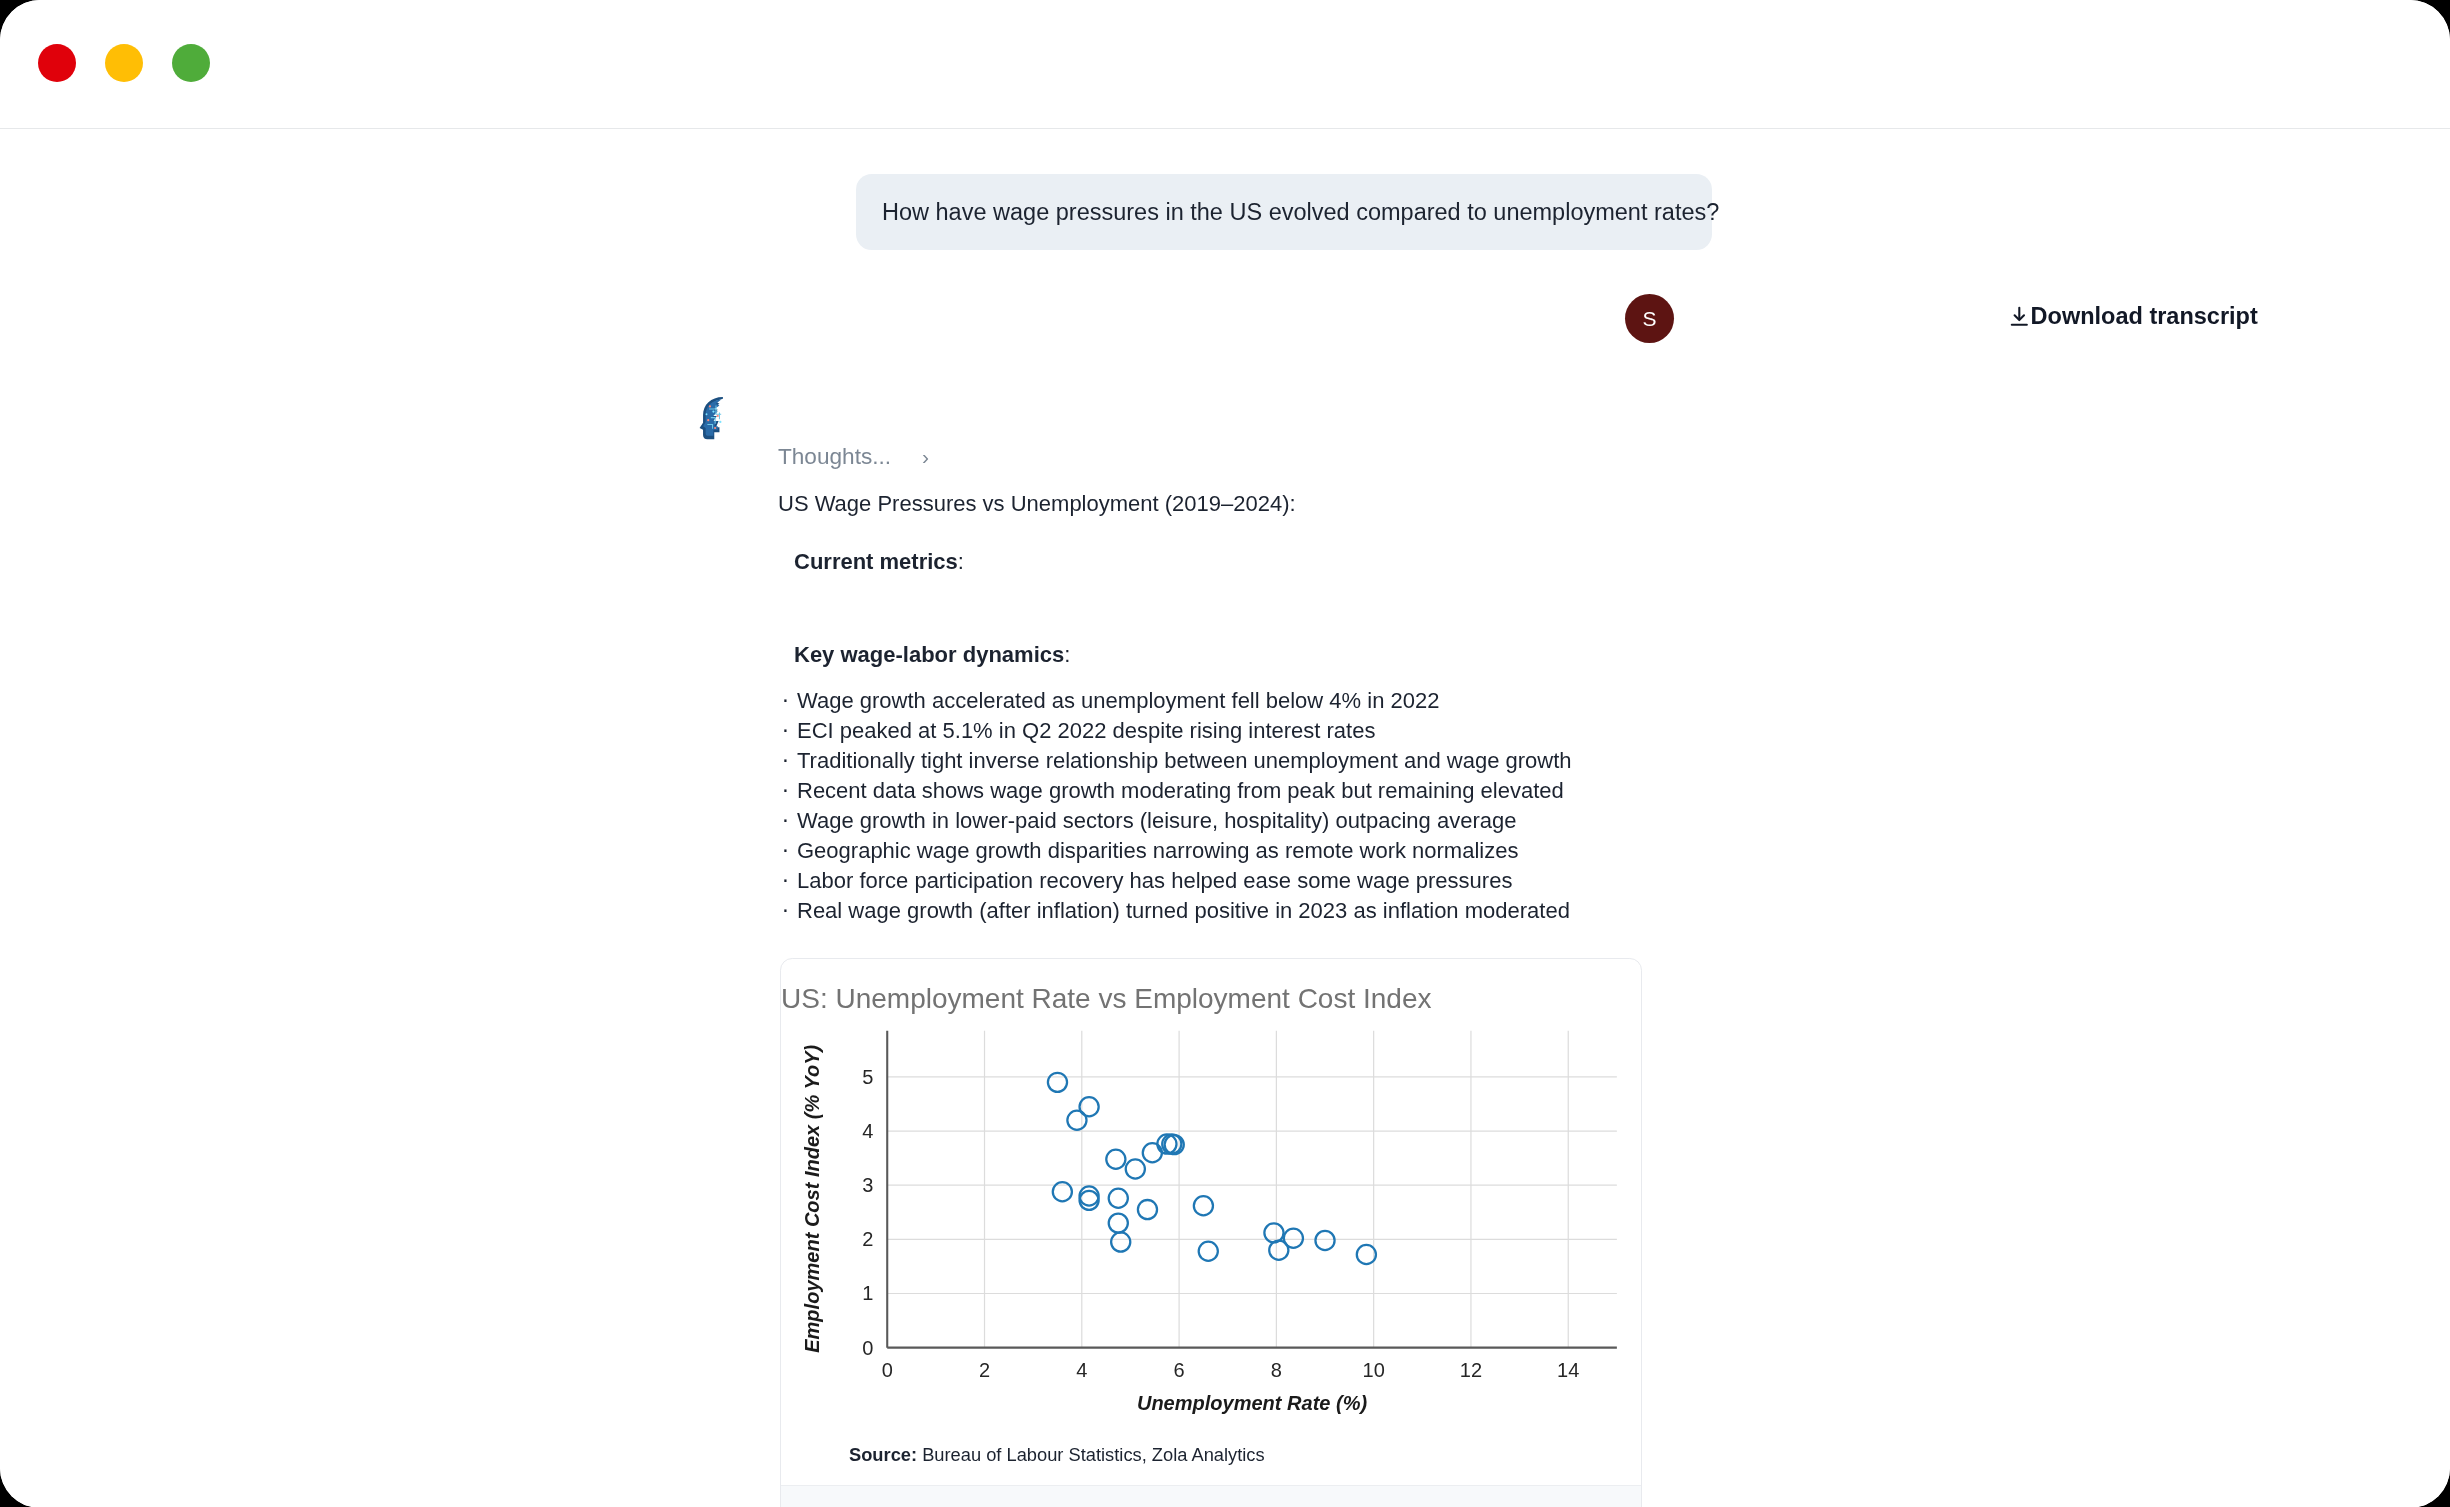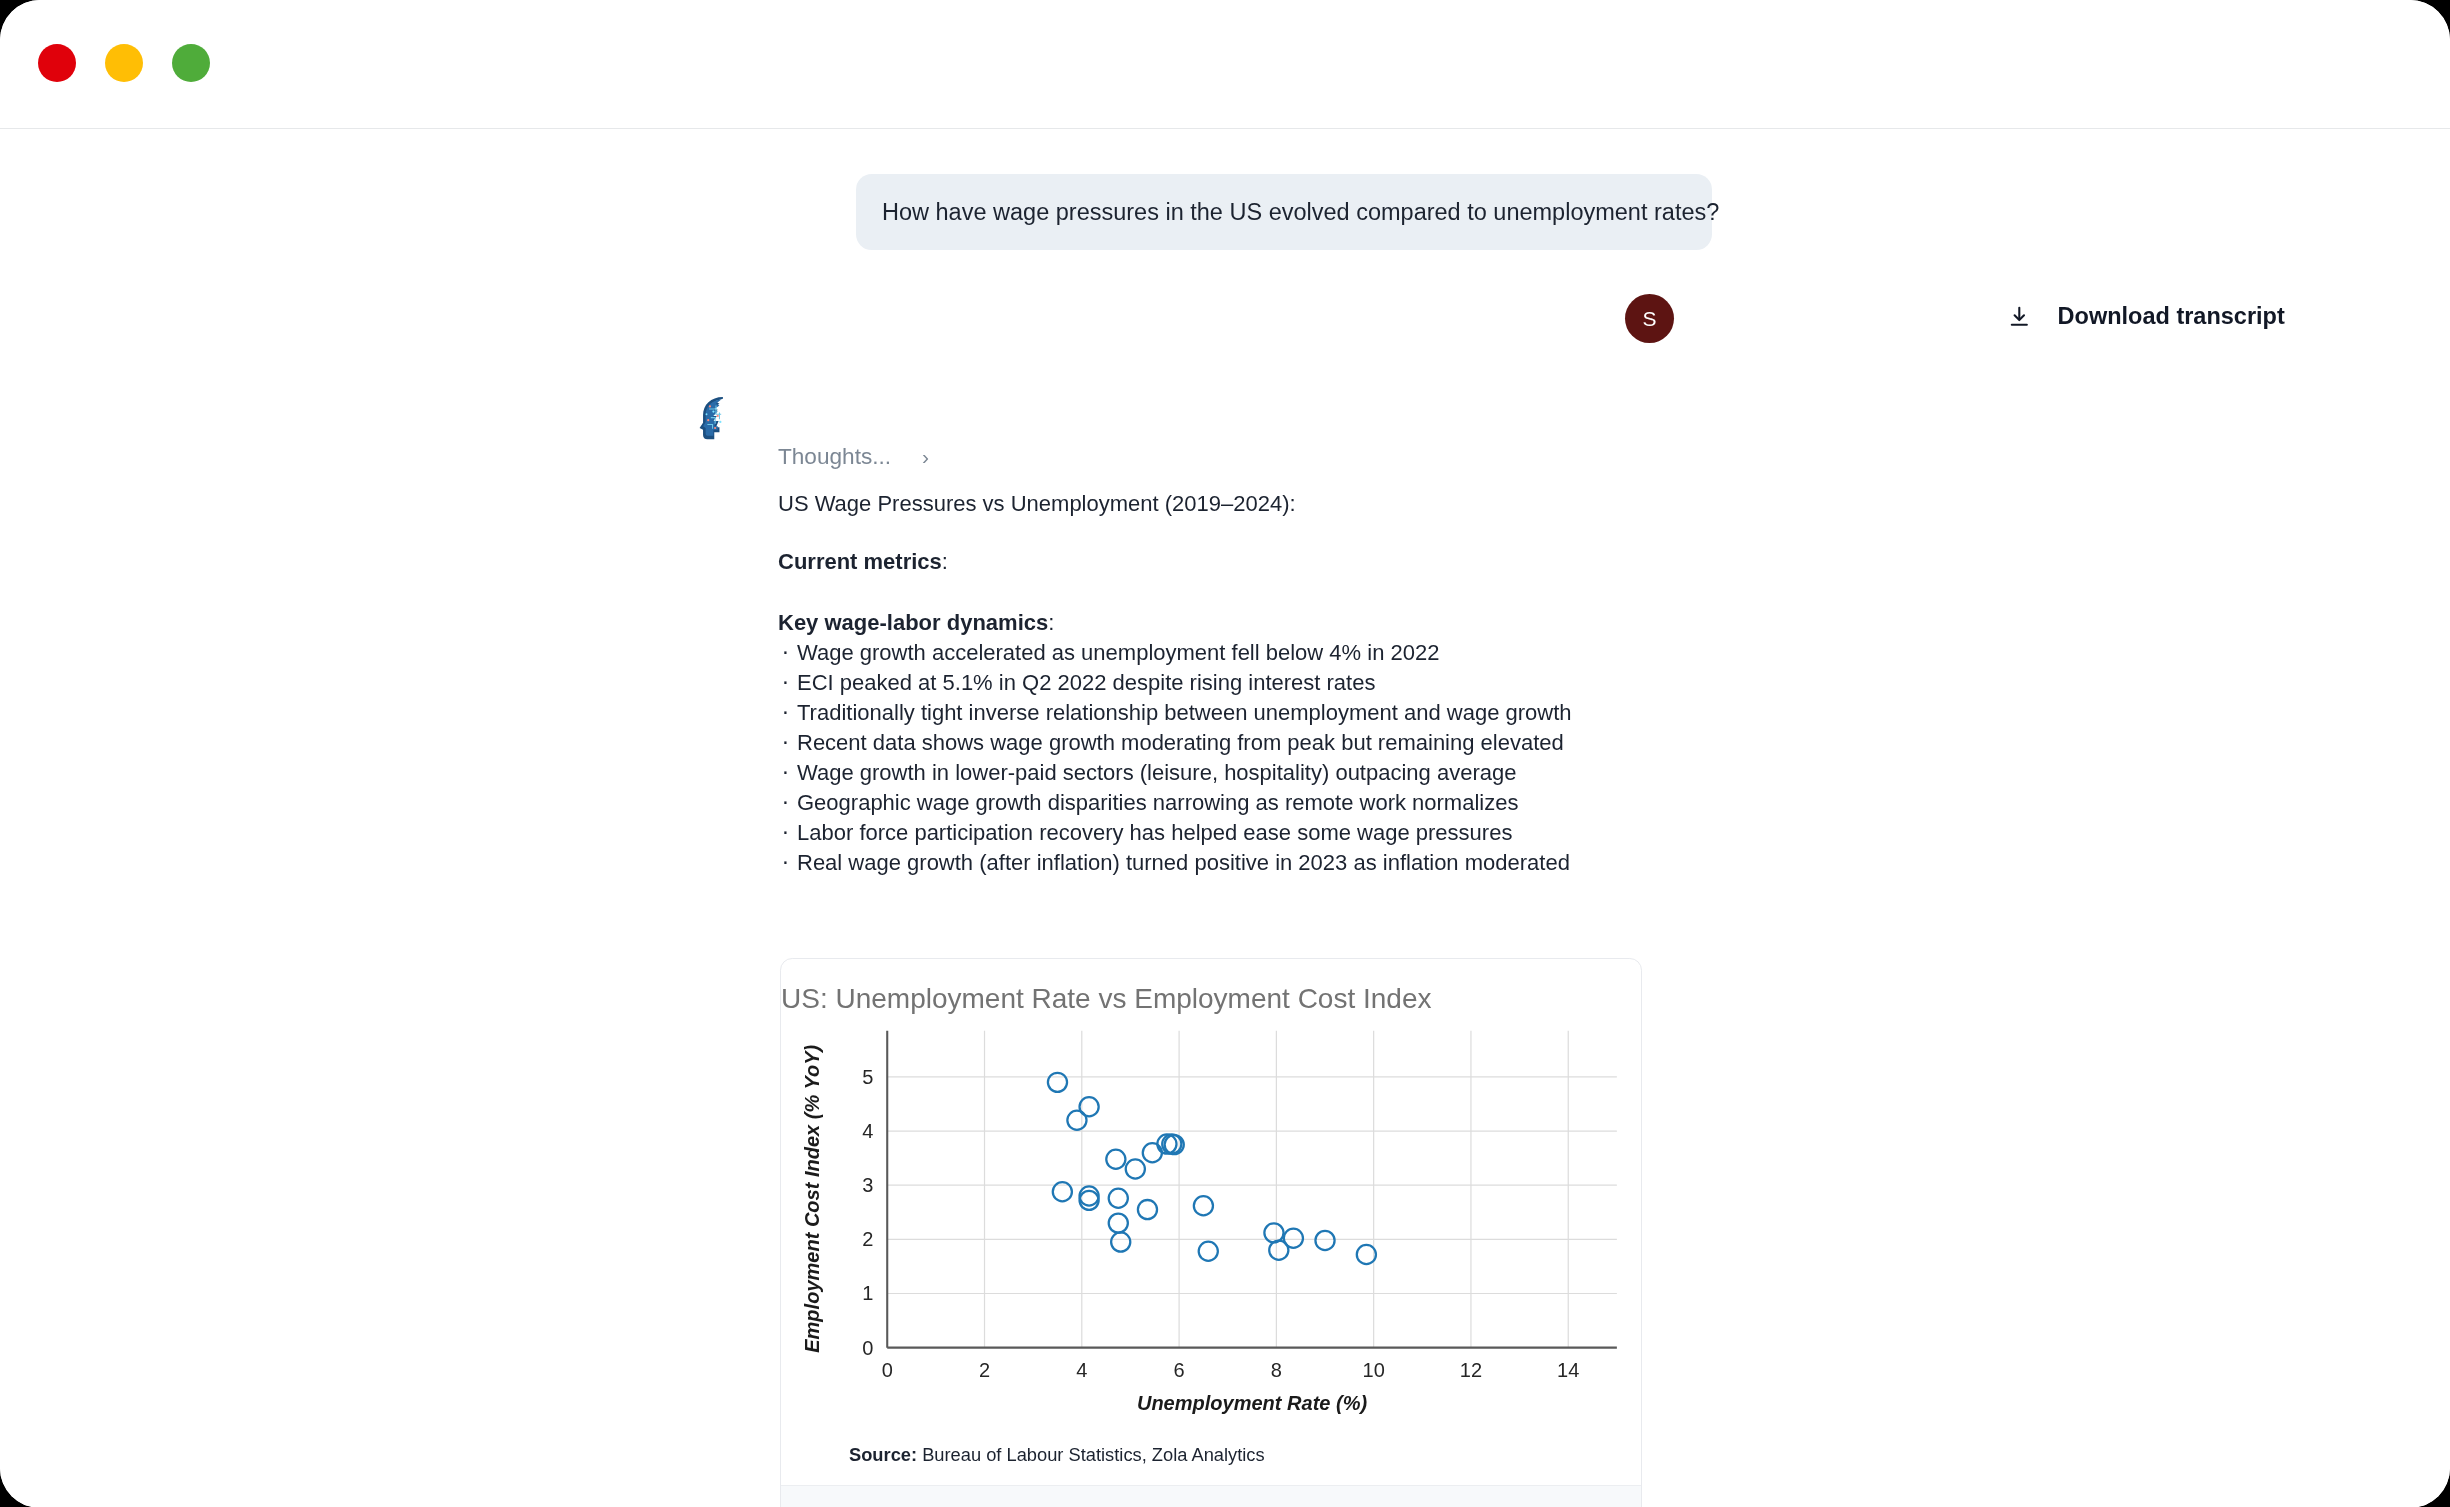--- a/index.html
+++ b/index.html
@@ -61,21 +61,21 @@
     width: 49px; height: 49px;
     border-radius: 50%;
     background: #5d1412;
     color: #ffffff;
     font-size: 21px;
     display: flex; align-items: center; justify-content: center;
   }
   #downloadBtn {
     position: absolute;
     left: 2008px; top: 174px;
-    display: flex; align-items: center; gap: 27px;
+    display: flex; align-items: center; gap: 0;
     font-size: 23.5px;
     color: #121826;
     font-weight: 600;
     cursor: pointer;
   }
   #downloadBtn svg { display: block; }
 
   #assistantIcon {
     position: absolute;
     left: 697px; top: 266px;
@@ -93,21 +93,21 @@
 
   #answer {
     position: absolute;
     left: 778px; top: 360px;
     width: 1088px;
     color: #1c2330;
     font-size: 22px;
     line-height: 30px;
   }
   #answer .lead { margin: 0 0 28px 0; }
-  #answer .sectionhead { margin: 0; font-size: 22px; }
+  #answer .sectionhead { margin: 16px; font-size: 22px; }
   #answer .sectionhead b { font-weight: 700; }
   #answer ul { list-style: none; margin: 0; padding: 0; }
   #answer li { position: relative; padding-left: 19px; }
   #answer li::before {
     content: "\00B7";
     position: absolute; left: 3.5px; top: -1.7px;
     font-size: 23.5px; color: #1c2330;
   }
   #answer li b { font-weight: 700; }
   .blockgap { height: 31px; }

